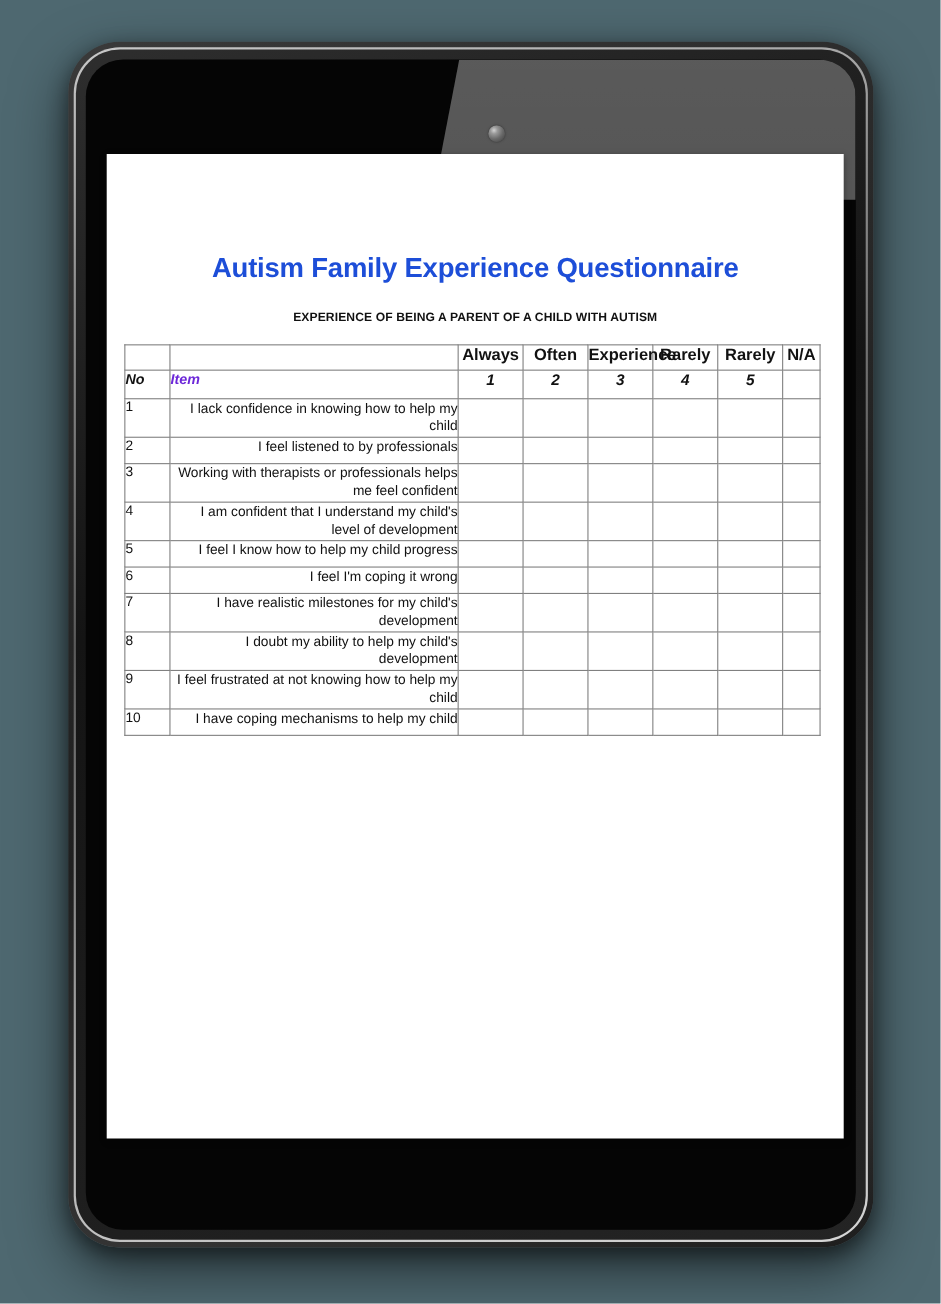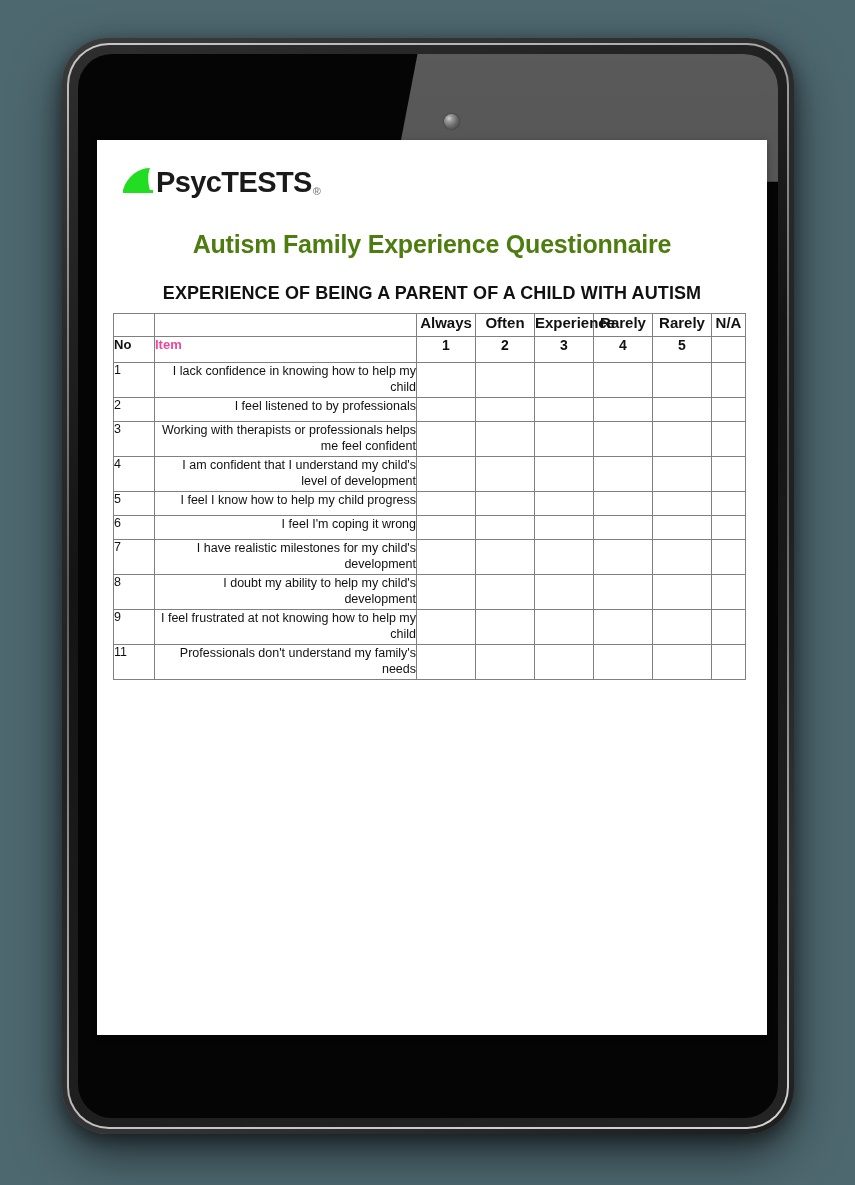--- a/index.html
+++ b/index.html
@@ -138,30 +138,30 @@
 
   
   #document-title {
     position: absolute;
     left: 0;
     top: 90px;
     width: 100%;
     text-align: center;
     font-size: 25px;
     font-weight: bold;
-    color: #4d7c0f;
+    color: #1d4ed8;
     letter-spacing: -0.2px;
   }
   #document-subtitle {
     position: absolute;
     left: 0;
     top: 143px;
     width: 100%;
     text-align: center;
-    font-size: 18px;
+    font-size: 11px;
     font-weight: bold;
     color: #111111;
     letter-spacing: 0.1px;
   }
 
   
   #questionnaire-table {
     position: absolute;
     left: 16px;
     top: 173px;
@@ -187,31 +187,32 @@
     font-size: 15px;
     font-weight: bold;
     color: #111;
     padding: 5px 2px 5px 2px;
     vertical-align: middle;
     height: 22px;
   }
   .subhdr-cell {
     height: 25px;
     vertical-align: middle;
+    font-style: italic;
   }
   .subhdr-no {
     font-size: 13px;
     font-weight: bold;
     color: #111;
     padding-left: 8px;
   }
   .subhdr-item {
     font-size: 13px;
     font-weight: bold;
-    color: #ec4899;
+    color: #6d28d9;
     padding-left: 7px;
   }
   .subhdr-num {
     text-align: center;
     font-size: 14px;
     font-weight: bold;
     color: #111;
   }
 
   .cell-no {
@@ -241,27 +242,20 @@
         <div id="bezel-glare"></div>
         <div id="bezel-glare-edge"></div>
         <div id="camera-lens"></div>
       </div>
     </div>
   </div>
 </div>
 
 <div id="document-page">
 
-  <div id="brand-logo">
-    <svg id="logo-swoosh" width="36" height="30" viewBox="0 0 36 30">
-      <path d="M31 2 C20 2, 8 10, 4 24 L31 24 C31 24, 27 12, 31 2 Z" fill="#22dd22"></path>
-      <rect x="4" y="24" width="30" height="3" fill="#22dd22"></rect>
-    </svg>
-    <div id="brand-wordmark"><span class="light">Psyc</span><span>TESTS</span><span id="brand-reg">®</span></div>
-  </div>
 
   <div id="document-title">Autism Family Experience Questionnaire</div>
   <div id="document-subtitle">EXPERIENCE OF BEING A PARENT OF A CHILD WITH AUTISM</div>
 
   <table id="questionnaire-table">
     <colgroup>
       <col class="col-no">
         <col class="col-item">
       <col class="col-scale">
         <col class="col-scale">
@@ -374,23 +368,23 @@
         <tr class="row-2line">
           <td class="cell-no">9</td>
           <td class="cell-item">I feel frustrated at not knowing how to help my child</td>
           <td class="cell-answer"></td>
           <td class="cell-answer"></td>
           <td class="cell-answer"></td>
           <td class="cell-answer"></td>
           <td class="cell-answer"></td>
           <td class="cell-answer"></td>
         </tr>
-        <tr class="row-2line">
-          <td class="cell-no">11</td>
-          <td class="cell-item">Professionals don't understand my family's needs</td>
+        <tr class="row-1line">
+          <td class="cell-no">10</td>
+          <td class="cell-item">I have coping mechanisms to help my child</td>
           <td class="cell-answer"></td>
           <td class="cell-answer"></td>
           <td class="cell-answer"></td>
           <td class="cell-answer"></td>
           <td class="cell-answer"></td>
           <td class="cell-answer"></td>
         </tr>
       </tbody>
   </table>
 

